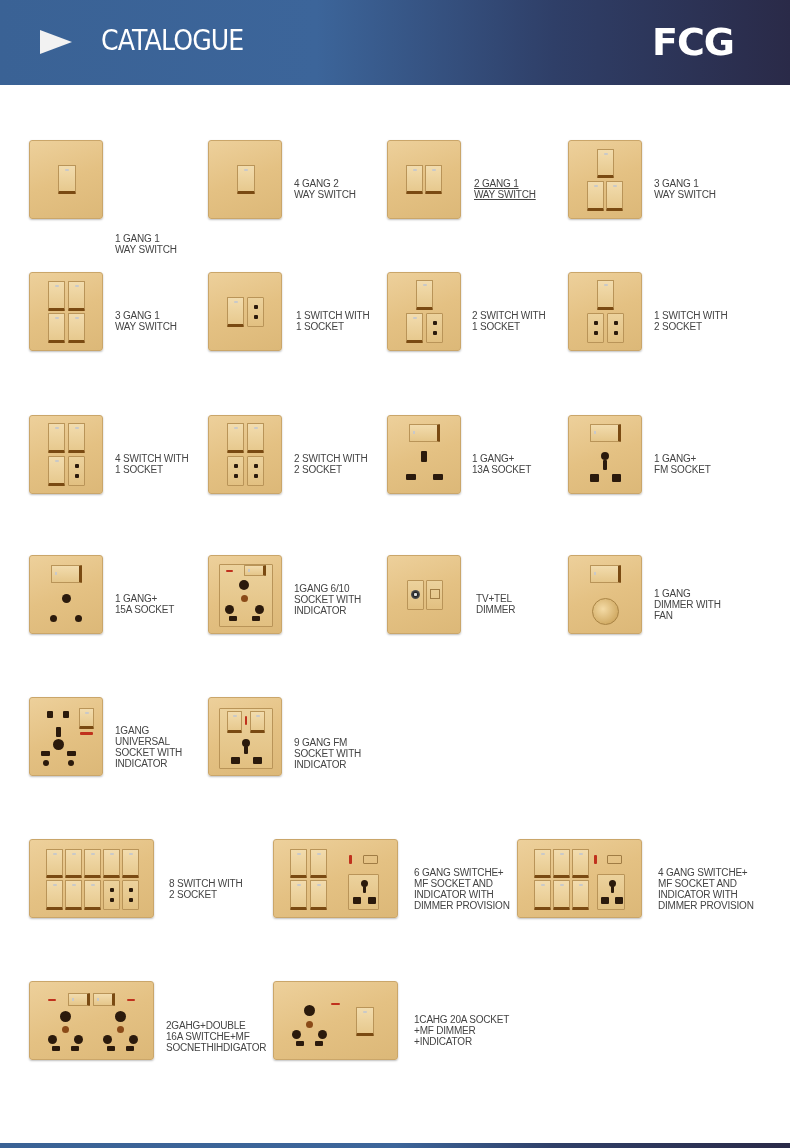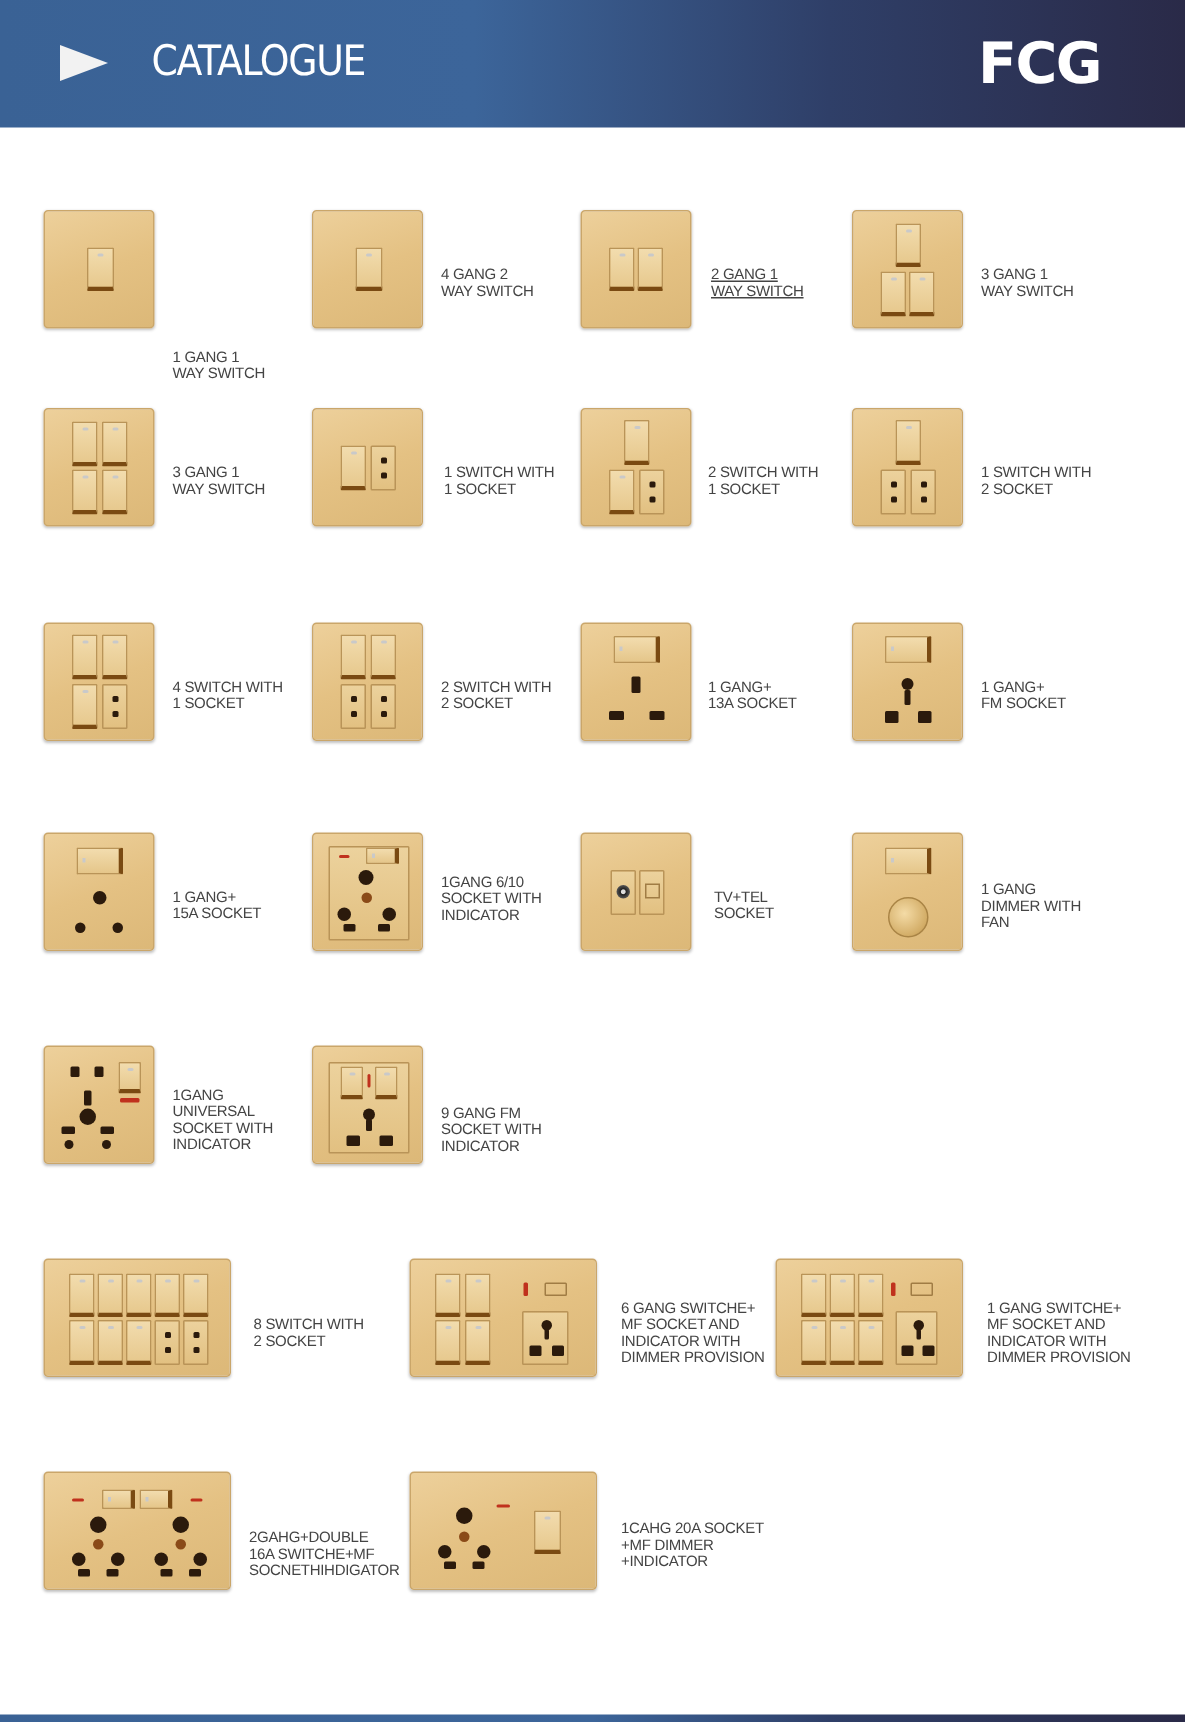--- a/index.html
+++ b/index.html
@@ -256,21 +256,21 @@
 <div class="item" style="left:387px;top:555px;">
   <div class="plate" style="left:0;top:0;width:74px;height:79px;">
     <div class="frame" style="left:19px;top:24px;width:17px;height:30px;">
       <div class="coax" style="left:3px;top:9px;width:9px;height:9px;"></div>
     </div>
     <div class="frame" style="left:38px;top:24px;width:17px;height:30px;">
       <div style="position:absolute;left:3px;top:8px;width:10px;height:10px;border:1px solid #a07c44;"></div>
     </div>
   </div>
   <div class="label" style="left:89px;top:38px;width:90px;">TV+TEL
-SOCKET</div>
+DIMMER</div>
 </div>
 
 <div class="item" style="left:568px;top:555px;">
   <div class="plate" style="left:0;top:0;width:74px;height:79px;">
     <div class="wide-rocker" style="left:21px;top:9px;width:31px;height:18px;"></div>
     <div class="knob" style="left:23px;top:42px;width:27px;height:27px;"></div>
   </div>
   <div class="label" style="left:86px;top:33px;width:90px;">1 GANG
 DIMMER WITH
 FAN</div>
@@ -365,21 +365,21 @@
     <div class="rocker" style="left:54px;top:40px;width:17px;height:30px;"></div>
     <div class="led" style="left:76px;top:15px;width:3px;height:9px;"></div>
     <div style="position:absolute;left:89px;top:15px;width:15px;height:9px;border:1px solid #a07c44;border-radius:1px;"></div>
     <div class="frame" style="left:79px;top:34px;width:28px;height:36px;">
       <div class="hole" style="left:11px;top:5px;width:7px;height:7px;"></div>
       <div class="slot" style="left:13px;top:11px;width:3px;height:7px;"></div>
       <div class="slot" style="left:3px;top:22px;width:8px;height:7px;"></div>
       <div class="slot" style="left:17px;top:22px;width:8px;height:7px;"></div>
     </div>
   </div>
-  <div class="label" style="left:141px;top:28px;width:110px;">1 GANG SWITCHE+
+  <div class="label" style="left:141px;top:28px;width:110px;">4 GANG SWITCHE+
 MF SOCKET AND
 INDICATOR WITH
 DIMMER PROVISION</div>
 </div>
 
 <div class="item" style="left:29px;top:981px;">
   <div class="plate" style="left:0;top:0;width:125px;height:79px;">
     <div class="led" style="left:18px;top:17px;width:8px;height:2px;"></div>
     <div class="wide-rocker" style="left:38px;top:11px;width:22px;height:13px;"></div>
     <div class="wide-rocker" style="left:63px;top:11px;width:22px;height:13px;"></div>

